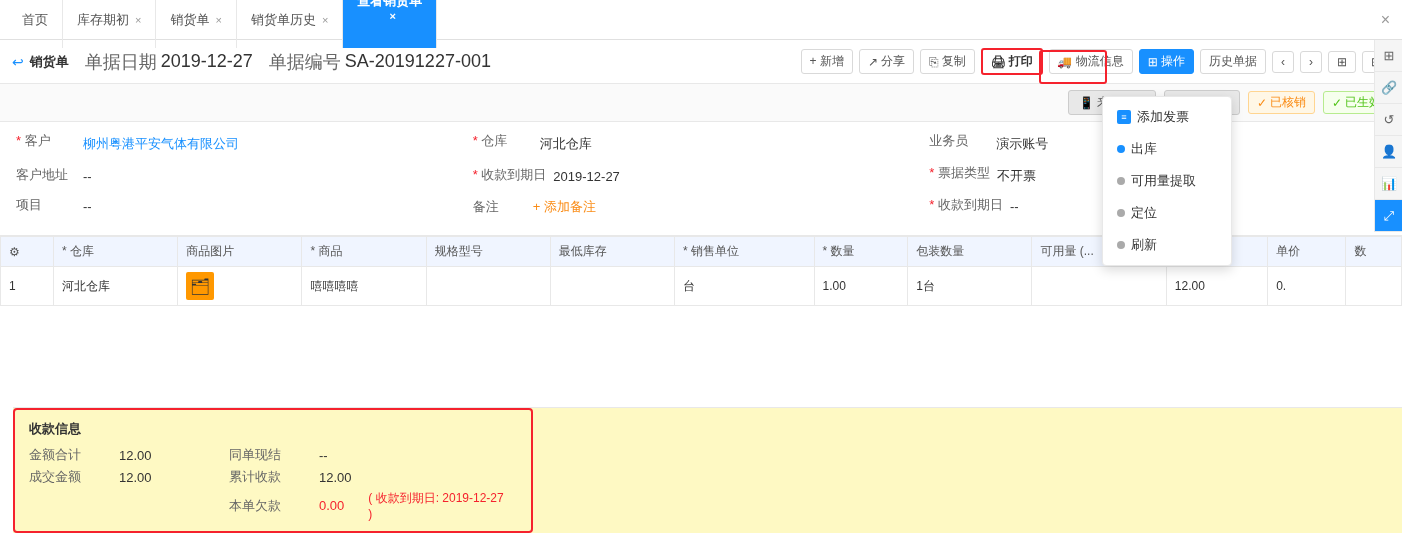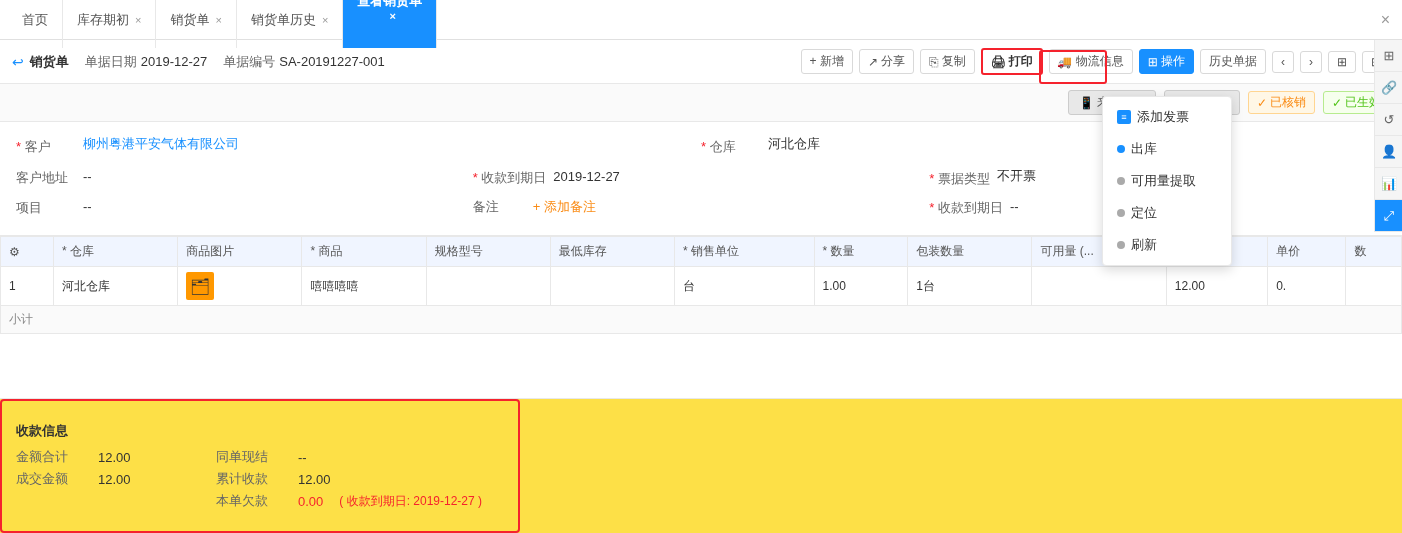--- a/index.html
+++ b/index.html
@@ -34,21 +34,21 @@
     }
 
     
     .doc-header {
       display: flex; align-items: center; padding: 8px 12px;
       border-bottom: 1px solid #e8e8e8; background: #fff;
       min-height: 44px;
     }
     .doc-title-icon { color: #1890ff; margin-right: 6px; font-size: 14px; }
     .doc-title-text { font-weight: bold; color: #333; margin-right: 16px; }
-    .doc-meta { display: flex; align-items: center; gap: 16px; flex: 1; font-size: 13px; }
+    .doc-meta { display: flex; align-items: center; gap: 16px; flex: 1; font-size: 18px; }
     .doc-meta-item { display: flex; align-items: center; gap: 4px; }
     .doc-meta-label { color: #666; }
     .doc-meta-value { color: #333; }
 
     
     .toolbar {
       display: flex; align-items: center; gap: 6px; margin-left: auto; padding-left: 37px;
     }
     .toolbar-btn {
       display: flex; align-items: center; gap: 3px;
@@ -81,21 +81,21 @@
 
     
     .form-area {
       padding: 10px 16px; background: #fff;
       border-bottom: 1px solid #e8e8e8;
     }
     .form-row {
       display: flex; align-items: center; margin-bottom: 8px; gap: 0;
     }
     .form-field {
-      display: flex; align-items: flex-end; flex: 1; min-width: 0;
+      display: flex; align-items: flex-start; flex: 1; min-width: 0;
     }
     .form-label {
       color: #666; white-space: nowrap; min-width: 60px;
       font-size: 13px;
     }
     .form-label.required::before { content: "* "; color: #f5222d; }
     .form-value {
       color: #333; font-size: 13px; padding: 2px 6px;
       border: 1px solid transparent; border-radius: 2px;
     }
@@ -121,21 +121,21 @@
     tbody td {
       padding: 5px 8px; border: 1px solid #e8e8e8;
       vertical-align: middle; white-space: nowrap;
     }
     .subtotal-row td { background: #fafafa; font-size: 12px; color: #888; }
     .product-img {
       width: 28px; height: 28px; background: #ff9800;
       display: inline-flex; align-items: center; justify-content: center;
       border-radius: 2px;
     }
-    .bottom-item { display: flex; align-items: center; gap: 12px; font-size: 13px; }
+    .bottom-item { display: flex; align-items: center; gap: 20px; font-size: 13px; }
     .bottom-label { color: #666; white-space: nowrap; min-width: 70px; }
     .bottom-value { color: #333; }
     .bottom-value.red { color: #f5222d; }
     .bottom-value.small { font-size: 12px; }
 
     
     .dropdown-popup {
       position: absolute;
       top: 96px; right: 170px;
       background: #fff;
@@ -275,20 +275,24 @@
 
     <div class="form-area">
       <div class="form-row">
         <div class="form-field">
           <span class="form-label required">客户</span>
           <span class="form-value link">柳州粤港平安气体有限公司</span>
         </div>
         <div class="form-field">
           <span class="form-label required">仓库</span>
           <span class="form-value">河北仓库</span>
+        </div>
+        <div class="form-field">
+          <span class="form-label">业务员</span>
+          <span class="form-value">演示账号</span>
         </div>
       </div>
       <div class="form-row">
         <div class="form-field">
           <span class="form-label">客户地址</span>
           <span class="form-value">--</span>
         </div>
         <div class="form-field">
           <span class="form-label required">收款到期日</span>
           <span class="form-value">2019-12-27</span>
@@ -344,28 +348,25 @@
             <td></td>
             <td></td>
             <td>台</td>
             <td>1.00</td>
             <td>1台</td>
             <td></td>
             <td>12.00</td>
             <td>0.</td>
             <td></td>
           </tr>
-          <tr class="subtotal-row">
-            <td colspan="13">小计</td>
-          </tr>
         </tbody>
       </table>
     </div>
 
-    <div style="position:relative; padding:23px 16px; background:#fde047; border-top:1px solid #e8e8e8;">
+    <div style="position:relative; padding:12px 16px; background:#fef9c3; border-top:1px solid #e8e8e8;margin-left:13px;">
 
       <div style="position:absolute; top:0; left:0; width:520px; height:100%; border:2px solid #f5222d; border-radius:4px; pointer-events:none; z-index:10;"></div>
 
       <div style="font-weight:bold; font-size:13px; margin-bottom:8px;">收款信息</div>
       <div style="display:grid; grid-template-columns:200px 280px; gap:4px 0;">
         <div class="bottom-item">
           <span class="bottom-label">金额合计</span>
           <span class="bottom-value">12.00</span>
         </div>
         <div class="bottom-item">

